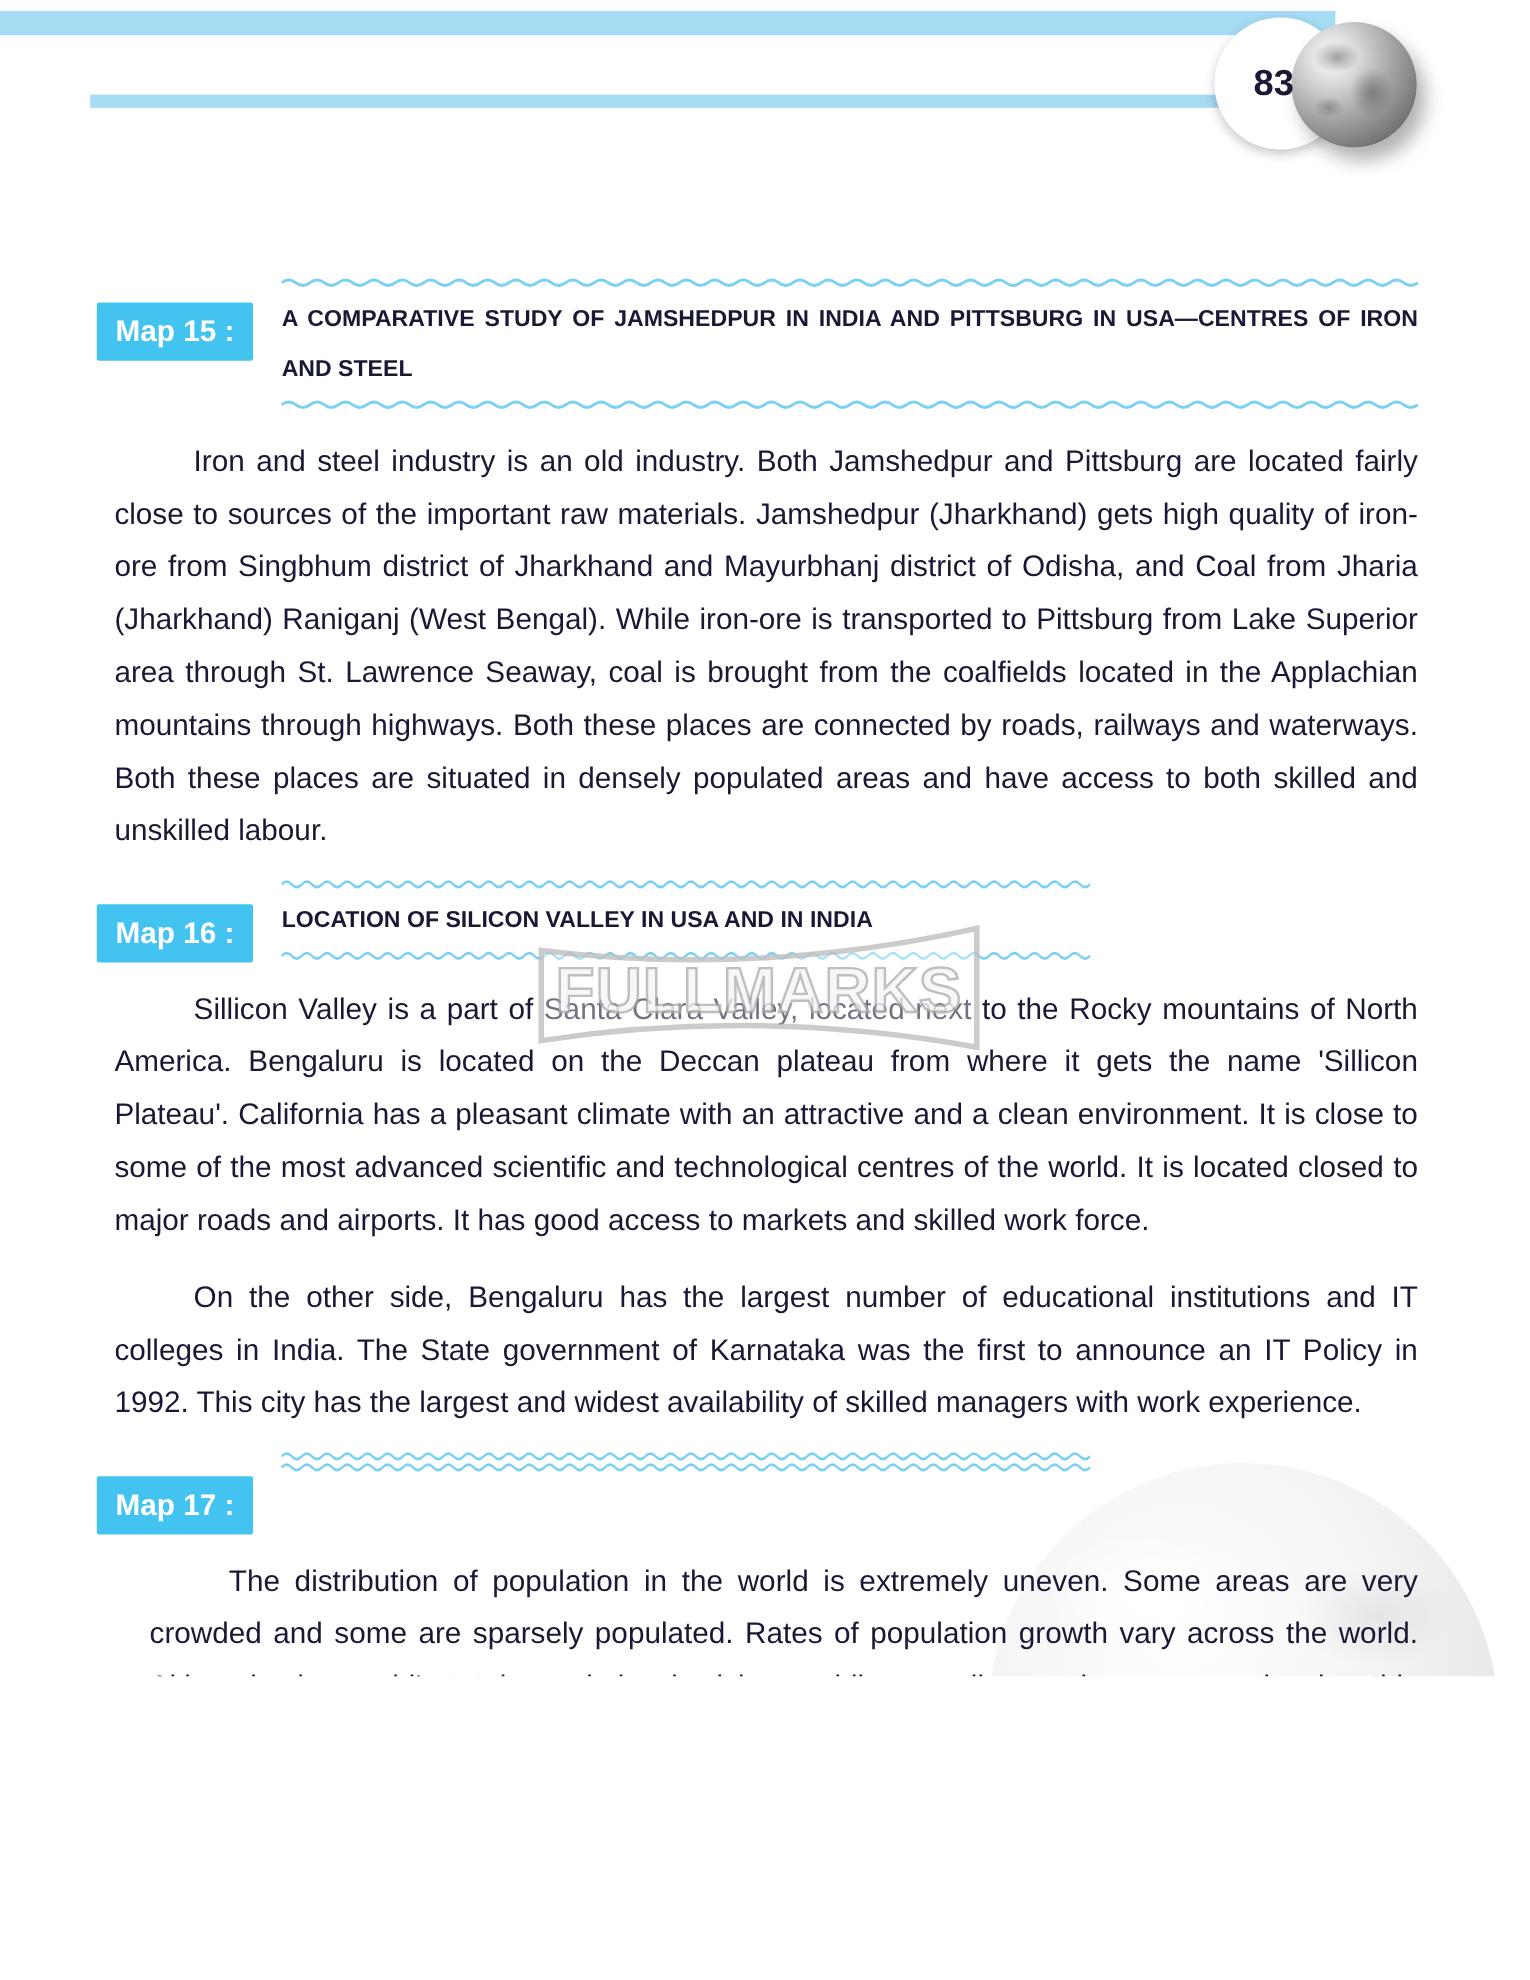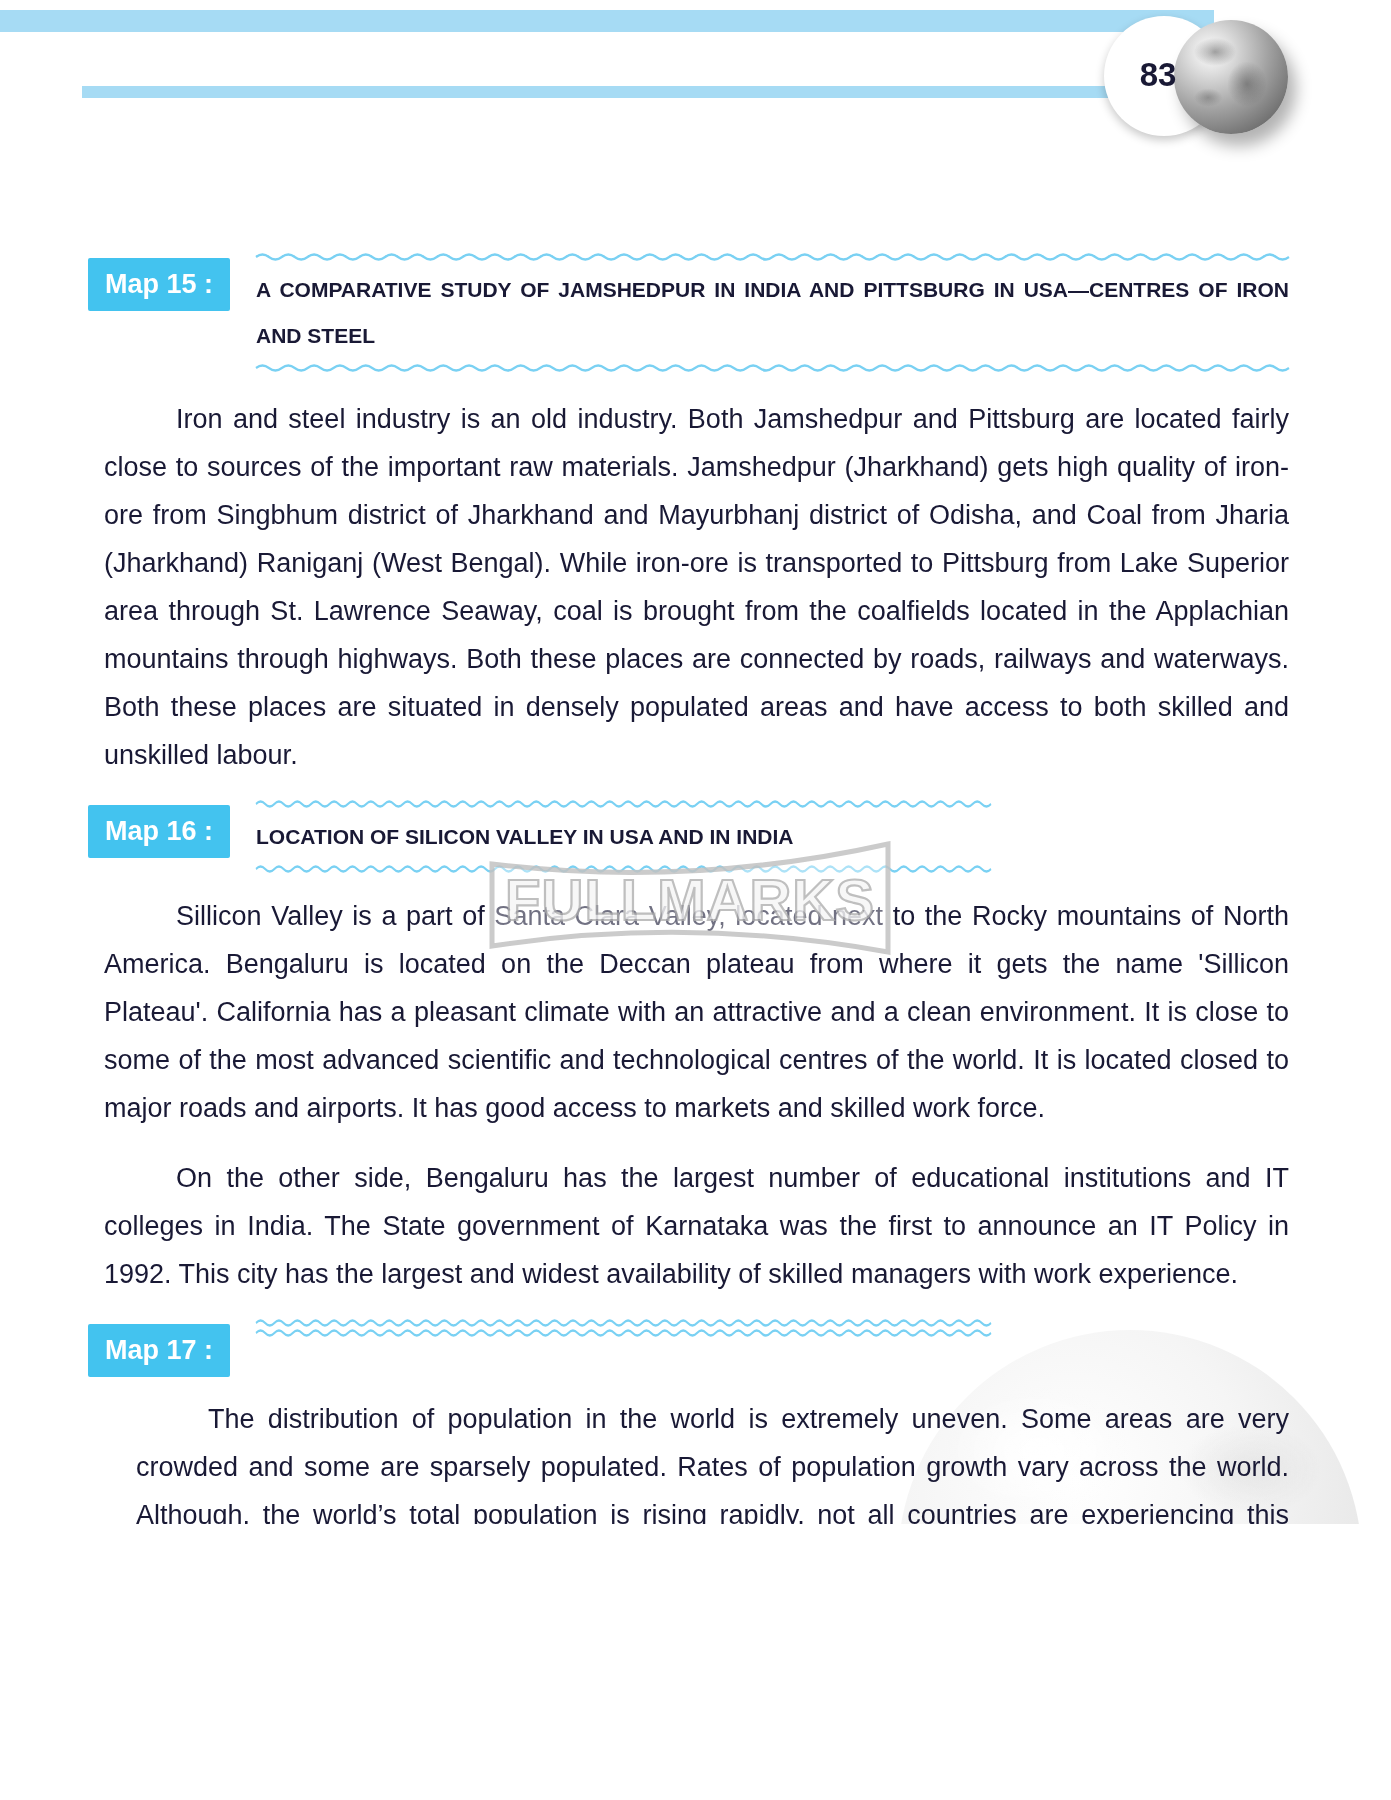--- a/index.html
+++ b/index.html
@@ -105,21 +105,21 @@
   .mt-p5    { margin-top: 18px; margin-left: 32px; }
 
   .map-badge {
     flex: none;
     background: var(--badge-blue, #43c3ef);
     color: #ffffff;
     font-weight: bold;
     font-size: 27px;
     padding: 11px 17px;
     border-radius: 2px;
-    margin-top: 6px;
+    margin-top: 23px;
     white-space: nowrap;
   }
 
   .map-title-wrap { display: flex; flex-direction: column; }
   .map15 .map-title-wrap { flex: 1; }
   .map16 .map-title-wrap { width: 735px; }
   .map17 .map-title-wrap { width: 735px; }
 
   .wave { display: block; width: 100%; height: 10px; overflow: visible; }
   .wave path { stroke: var(--wave-blue, #7ad1f3); stroke-width: 2.6; fill: none; }

